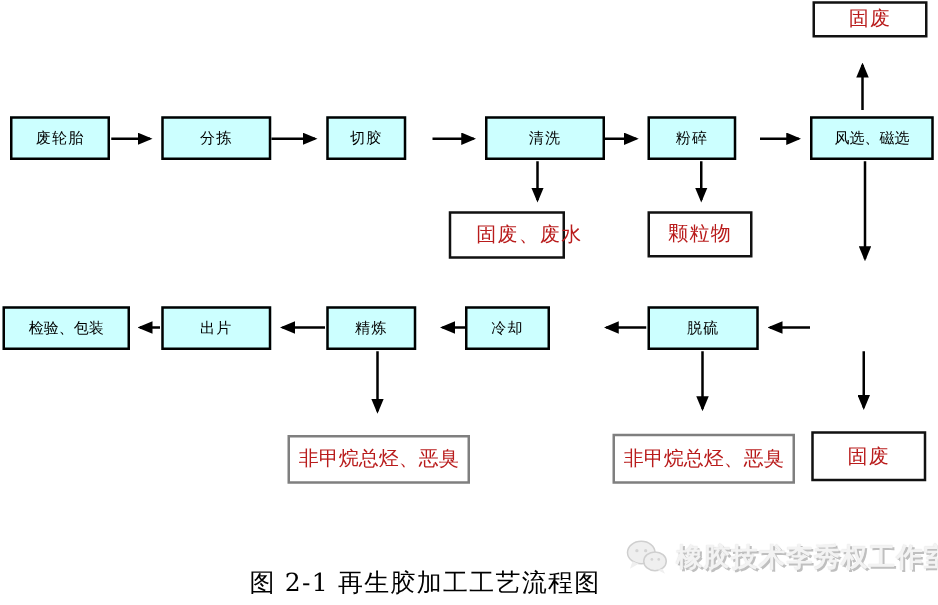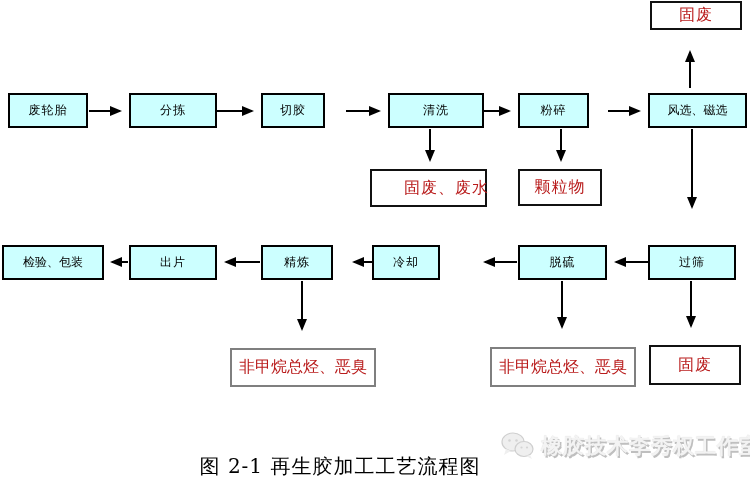--- a/index.html
+++ b/index.html
@@ -28,21 +28,21 @@
   #n-winnow {left:648px;top:93px; width:99px;letter-spacing:0;}
   
   #n-inspect{left:2px;  top:245px;width:102px;letter-spacing:0;}
   #n-sheet  {left:129px;top:245px;width:88px;}
   #n-refine {left:261px;top:245px;width:72px;}
   #n-cool   {left:372px;top:245px;width:68px;}
   #n-desulf {left:518px;top:245px;width:89px;}
   #n-sieve  {left:648px;top:245px;width:88px;}
   
   #o-winnow-up  {left:650px;top:1px;  width:92px; height:29px;}
-  #o-wash-down  {left:370px;top:169px;width:117px;height:38px;padding-left:36px;}
+  #o-wash-down  {left:359px;top:169px;width:93px;height:38px;padding-left:36px;}
   #o-crush-down {left:518px;top:169px;width:84px; height:37px;}
   #o-refine-down{left:230px;top:348px;width:146px;height:39px;letter-spacing:0;}
   #o-desulf-down{left:490px;top:347px;width:146px;height:40px;letter-spacing:0;}
   #o-sieve-down {left:649px;top:345px;width:92px; height:40px;}
   .arrows{position:absolute;left:0;top:0;pointer-events:none;}
   #caption{
     position:absolute;left:170px;top:453px;width:340px;text-align:center;
     font-family:"DejaVu Serif","Liberation Serif",serif;
     font-size:20px;color:#000;letter-spacing:1px;white-space:nowrap;
   }
@@ -94,21 +94,20 @@
   <div class="pbox" id="n-cut">切胶</div>
   <div class="pbox" id="n-wash">清洗</div>
   <div class="pbox" id="n-crush">粉碎</div>
   <div class="pbox" id="n-winnow">风选、磁选</div>
 
   <div class="pbox" id="n-inspect">检验、包装</div>
   <div class="pbox" id="n-sheet">出片</div>
   <div class="pbox" id="n-refine">精炼</div>
   <div class="pbox" id="n-cool">冷却</div>
   <div class="pbox" id="n-desulf">脱硫</div>
-  <div class="pbox" id="n-sieve">过筛</div>
 
   <div class="obox" id="o-winnow-up">固废</div>
   <div class="obox" id="o-wash-down">固废、废水</div>
   <div class="obox" id="o-crush-down">颗粒物</div>
   <div class="obox gray" id="o-refine-down">非甲烷总烃、恶臭</div>
   <div class="obox gray" id="o-desulf-down">非甲烷总烃、恶臭</div>
   <div class="obox" id="o-sieve-down">固废</div>
 
   <div id="caption">图 2-1  再生胶加工工艺流程图</div>
 

